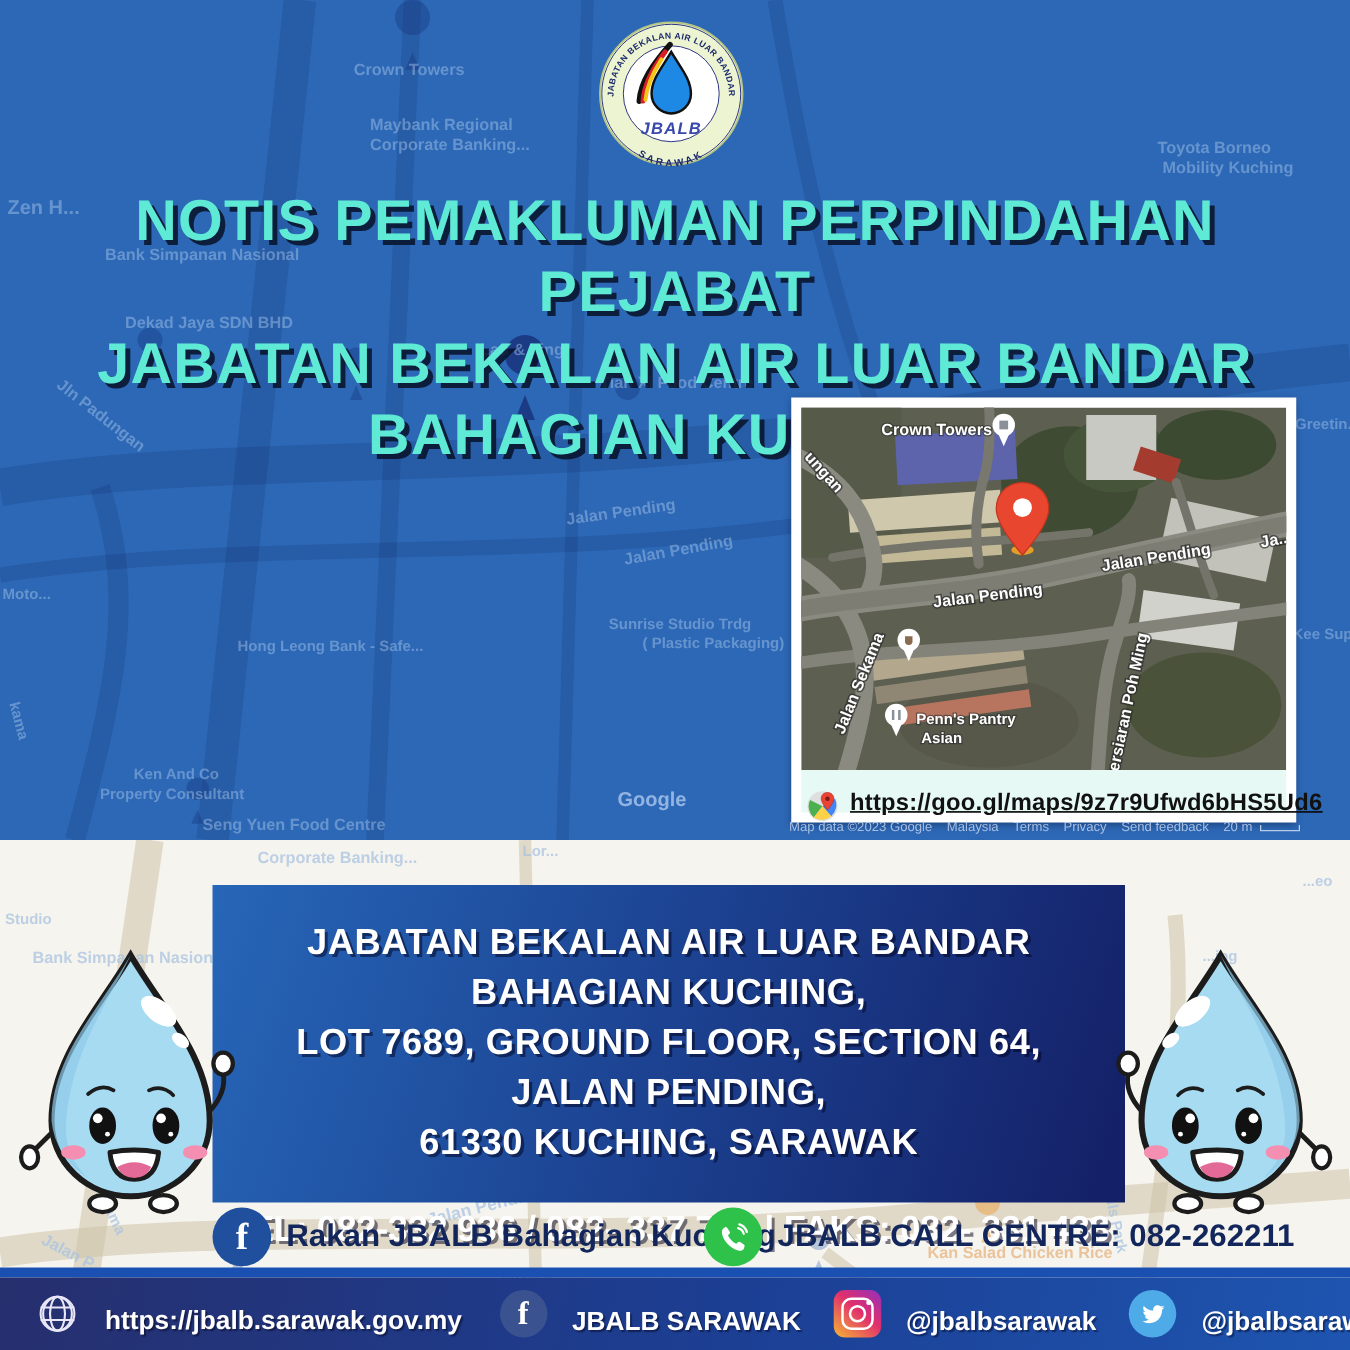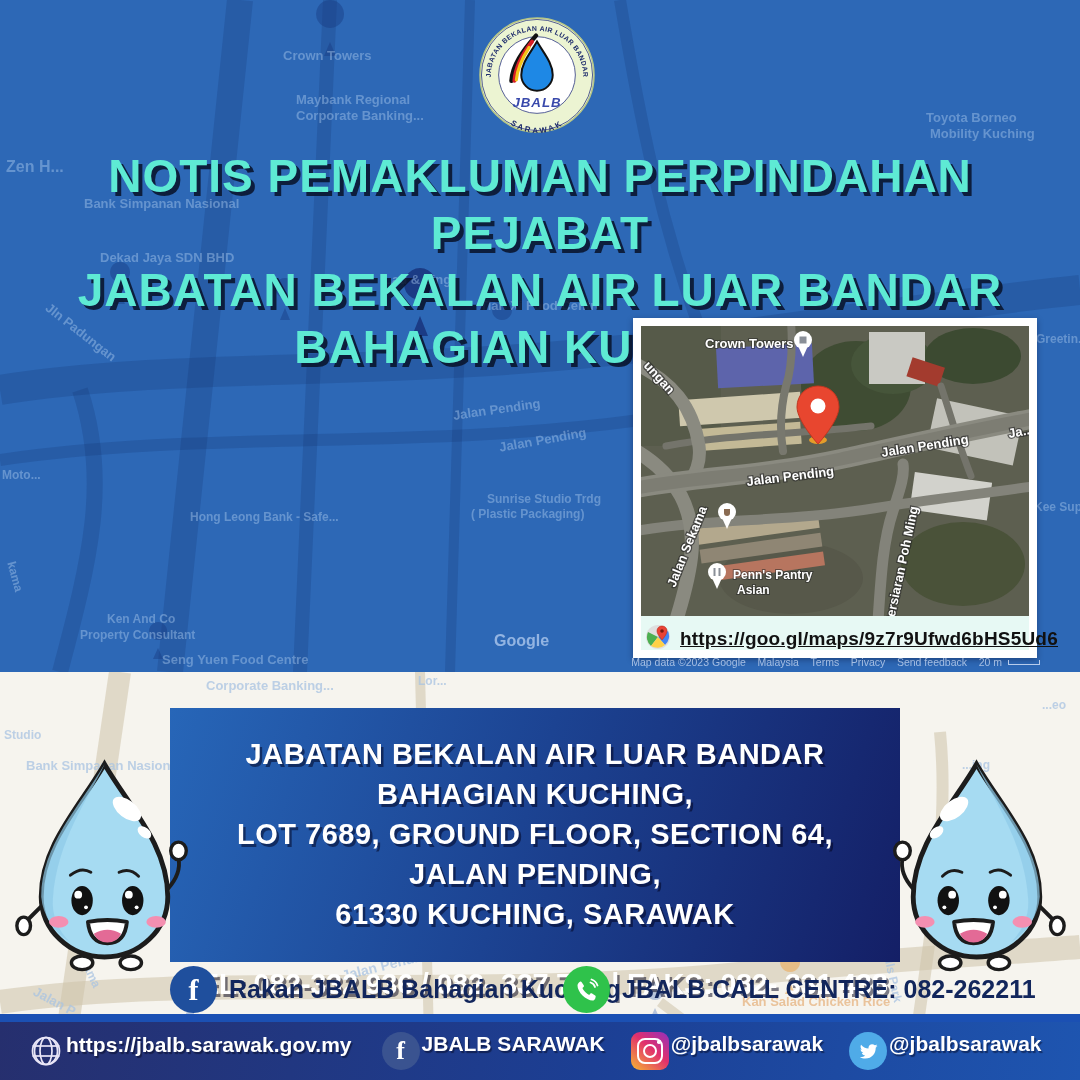--- a/index.html
+++ b/index.html
@@ -18,21 +18,21 @@
   .title-block{position:absolute;left:0;top:148px;width:1080px;text-align:center;color:#5eead4;
     font-weight:bold;font-size:46px;line-height:57px;letter-spacing:1px;
     text-shadow:4px 4px 0 rgba(8,18,40,0.85);}
   
   .announcement{position:absolute;left:38px;top:338px;width:585px;color:#fff;font-weight:bold;
     font-size:35px;line-height:54px;text-shadow:3px 3px 2px rgba(8,25,55,0.6);}
   
   .map-card{position:absolute;left:633px;top:318px;width:404px;background:#fff;padding:8px;box-sizing:border-box;
     box-shadow:0 2px 6px rgba(0,0,30,0.35);}
   .map-canvas{display:block;width:388px;height:290px;}
-  .map-linkbar{width:388px;height:34px;background:#e7f9f4;display:flex;align-items:flex-end;gap:9px;padding:0 4px;box-sizing:border-box;text-decoration:underline;}
+  .map-linkbar{width:388px;height:34px;background:#e7f9f4;display:flex;align-items:flex-start;gap:9px;padding:16px 4px;box-sizing:border-box;text-decoration:underline;}
   .gmaps-icon{width:26px;height:26px;flex:0 0 auto;}
   .map-link{font-size:19px;font-weight:bold;color:#111;text-decoration:underline;letter-spacing:0.2px;cursor:pointer;}
   .map-attribution{position:absolute;left:560px;top:656px;width:480px;text-align:right;
     font-size:10.5px;color:rgba(195,213,240,0.8);display:flex;justify-content:flex-end;align-items:center;gap:6px;}
   .scalebar{display:inline-block;width:30px;height:4px;border:1px solid rgba(220,230,250,0.8);border-top:none;}
   
   .bottom-section{position:absolute;left:0;top:672px;width:1080px;height:408px;background:#f6f4ee;overflow:hidden;}
   .address-card{position:absolute;left:170px;top:36px;width:730px;height:254px;
     background:linear-gradient(108deg,#2766b8 0%,#1c4392 48%,#141f66 100%);
     color:#fff;text-align:center;box-sizing:border-box;padding-top:26px;}
@@ -49,21 +49,21 @@
   .row-item.wa{left:563px;top:0;}
   .round-icon{width:47px;height:47px;border-radius:50%;display:flex;align-items:center;justify-content:center;flex:0 0 auto;}
   .fb-circle{background:#1f4f9d;color:#fff;font-weight:bold;font-size:30px;font-family:"Liberation Serif",serif;}
   .wa-circle{background:#2fc24b;}
   .row-label{font-size:25px;font-weight:bold;color:#12265c;white-space:nowrap;}
   
   .footer-divider{position:absolute;left:0;top:342px;width:1080px;height:8px;background:#1b50b3;}
   .footer-bar{position:absolute;left:0;top:350px;width:1080px;height:58px;
     background:linear-gradient(100deg,#262f6e 0%,#1c3f94 55%,#1e55b0 100%);
     display:flex;align-items:center;color:#fff;}
-  .footer-item{display:flex;align-items:flex-start;gap:2px;white-space:nowrap;}
+  .footer-item{display:flex;align-items:flex-end;gap:20px;white-space:nowrap;}
   .footer-label{font-size:21px;font-weight:bold;text-shadow:1.5px 1.5px 1px rgba(0,0,20,0.45);}
   .fi-web{margin-left:28px;}
   .fi-fb{margin-left:30px;}
   .fi-ig{margin-left:26px;}
   .fi-tw{margin-left:26px;}
   .fb-footer{width:38px;height:38px;border-radius:50%;background:#3a5390;display:flex;align-items:center;justify-content:center;
     color:#fff;font-weight:bold;font-size:26px;font-family:"Liberation Serif",serif;}
   .ig-box{width:38px;height:38px;border-radius:9px;background:linear-gradient(40deg,#f7b733 0%,#e1306c 55%,#9b30b5 95%);position:relative;flex:0 0 auto;}
   .ig-box .frame{position:absolute;inset:6px;border:2.6px solid #fff;border-radius:8px;}
   .ig-box .lens{position:absolute;left:12px;top:12px;width:10px;height:10px;border:2.6px solid #fff;border-radius:50%;}
@@ -105,21 +105,21 @@
         <span class="ghost" style="left: 930px; top: 126px; font-size: 13px;">Mobility Kuching</span>
         <span class="ghost" style="left: 6px; top: 158px; font-size: 16px;">Zen H...</span>
         <span class="ghost" style="left: 84px; top: 196px; font-size: 13px;">Bank Simpanan Nasional</span>
         <span class="ghost" style="left: 100px; top: 250px; font-size: 13px;">Dekad Jaya SDN BHD</span>
         <span class="ghost" style="left: 52px; top: 300px; font-size: 13px; transform: rotate(38deg);">Jln Padungan</span>
         <span class="ghost" style="left: 352px; top: 272px; font-size: 13px; margin-left: 32px;">Lau &amp; Ling</span>
         <span class="ghost" style="left: 480px; top: 298px; font-size: 13px;">Tian Xi Food Centre</span>
         <span class="ghost" style="left: 452px; top: 408px; font-size: 13px; transform: rotate(-8deg);">Jalan Pending</span>
         <span class="ghost" style="left: 498px; top: 440px; font-size: 13px; transform: rotate(-10deg);">Jalan Pending</span>
         <span class="ghost" style="left: 487px; top: 492px; font-size: 12px;">Sunrise Studio Trdg</span>
-        <span class="ghost" style="left: 471px; top: 507px; font-size: 12px;">( Plastic Packaging)</span>
+        <span class="ghost" style="left: 514px; top: 507px; font-size: 12px;">( Plastic Packaging)</span>
         <span class="ghost" style="left: 190px; top: 510px; font-size: 12px;">Hong Leong Bank - Safe...</span>
         <span class="ghost" style="left: 2px; top: 468px; font-size: 12px;">Moto...</span>
         <span class="ghost" style="left: 92px; top: 612px; font-size: 12px; padding-left: 15px;">Ken And Co</span>
         <span class="ghost" style="left: 80px; top: 628px; font-size: 12px;">Property Consultant</span>
         <span class="ghost" style="left: 162px; top: 652px; font-size: 13px;">Seng Yuen Food Centre</span>
         <span class="ghost" style="left: 494px; top: 632px; font-size: 16px; color: rgba(215, 232, 255, 0.6);">Google</span>
         <span class="ghost" style="left: 1026px; top: 332px; font-size: 12px;">a Greetin...</span>
         <span class="ghost" style="left: 1034px; top: 500px; font-size: 12px;">Kee Sup...</span>
         <span class="ghost" style="left: 18px; top: 560px; font-size: 12px; transform: rotate(75deg);">kama</span>
       </div>

